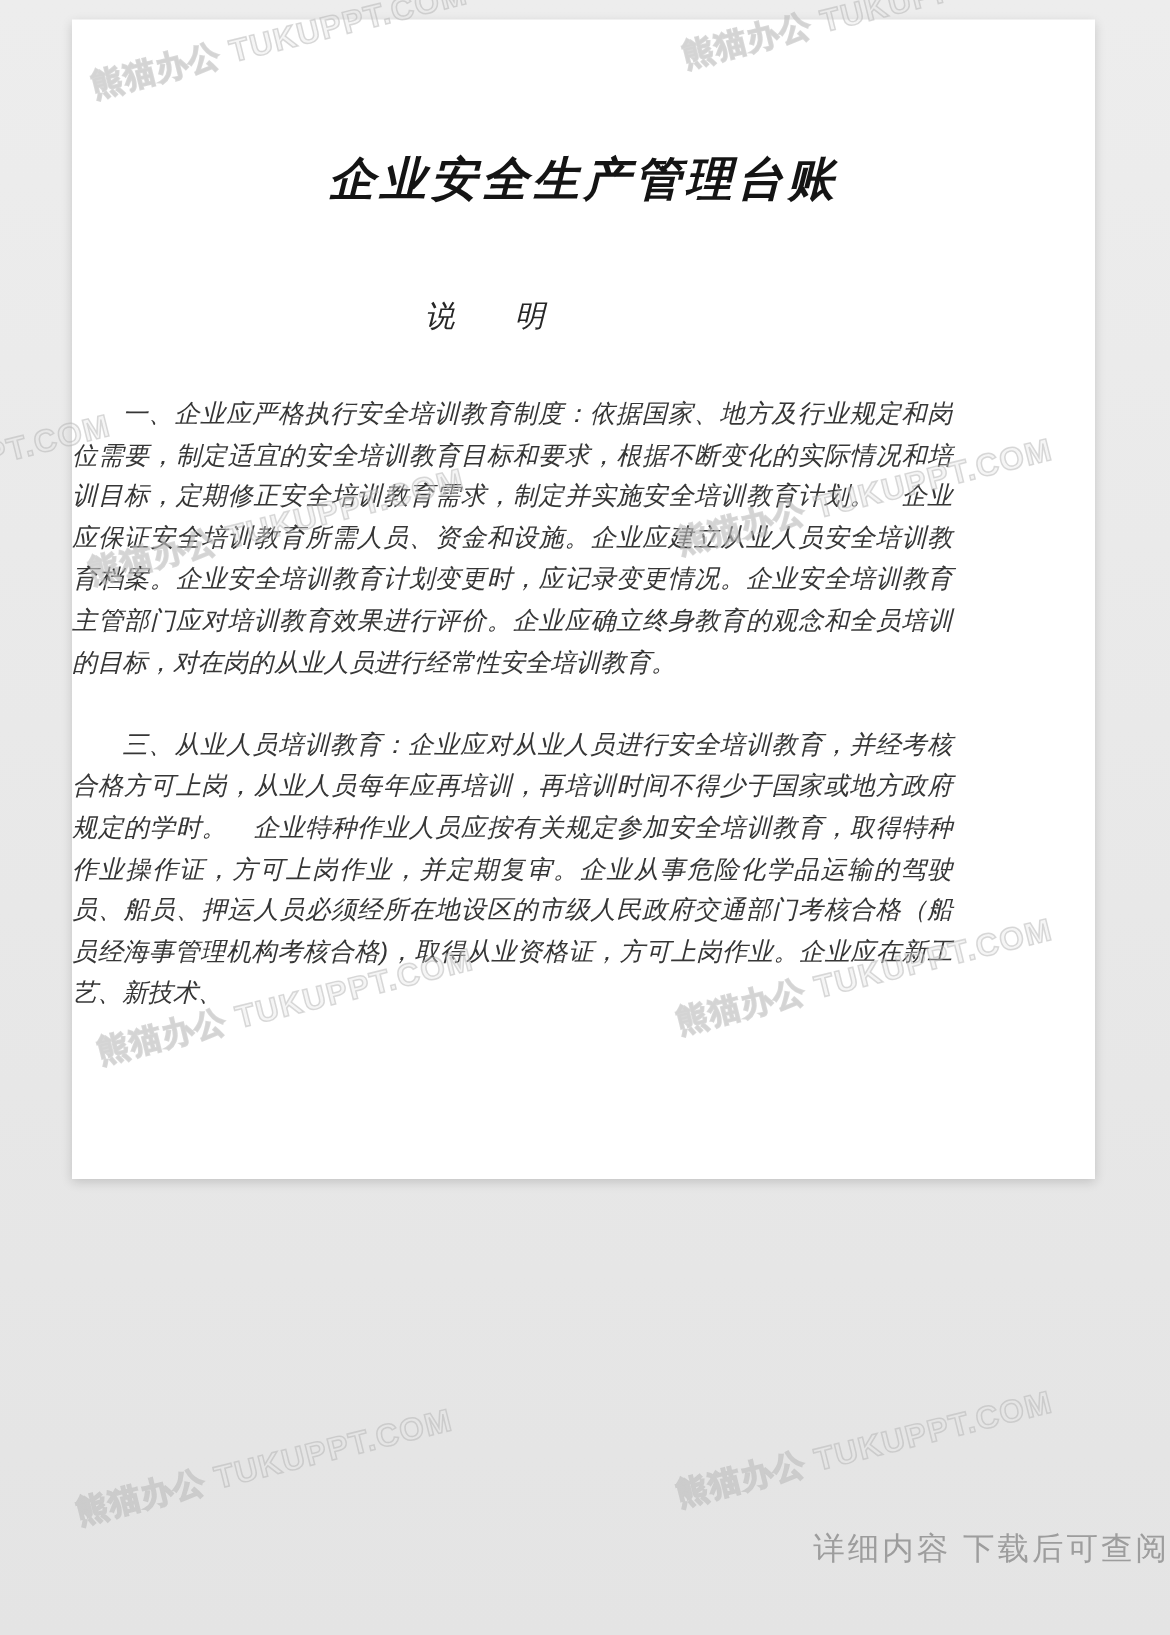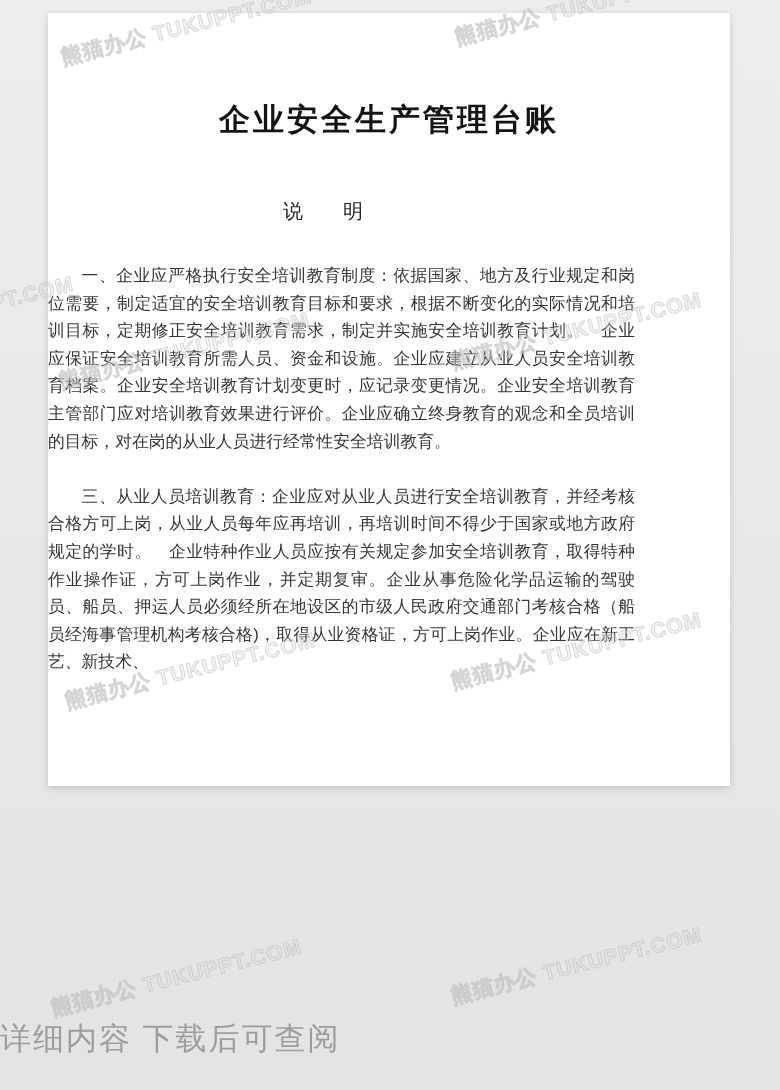--- a/index.html
+++ b/index.html
@@ -17,20 +17,21 @@
     overflow: hidden;
   }
   .page {
     position: absolute;
     left: 48px;
     top: 13px;
     width: 682px;
     height: 773px;
     background: #ffffff;
     box-shadow: 0 2px 7px rgba(0,0,0,0.16);
+    font-style: italic;
   }
   .doc-title {
     margin: 88px 0 0 0;
     text-align: center;
     font-size: 31px;
     line-height: 38px;
     font-weight: bold;
     letter-spacing: 3px;
     color: #141414;
   }
@@ -75,22 +76,22 @@
     color: rgba(228,228,228,0.38);
     -webkit-text-stroke: 1px rgba(172,172,172,0.45);
     transform: rotate(-14deg);
     transform-origin: 0 0;
   }
   .footer-caption {
     position: absolute;
     left: 0;
     right: 0;
     top: 1018px;
-    text-align: left;
-    font-size: 31px;
+    text-align: right;
+    font-size: 21px;
     letter-spacing: 2px;
     color: #9d9d9d;
   }
 </style>
 </head>
 <body>
 
 <div class="stage">
 
   <div class="page">

